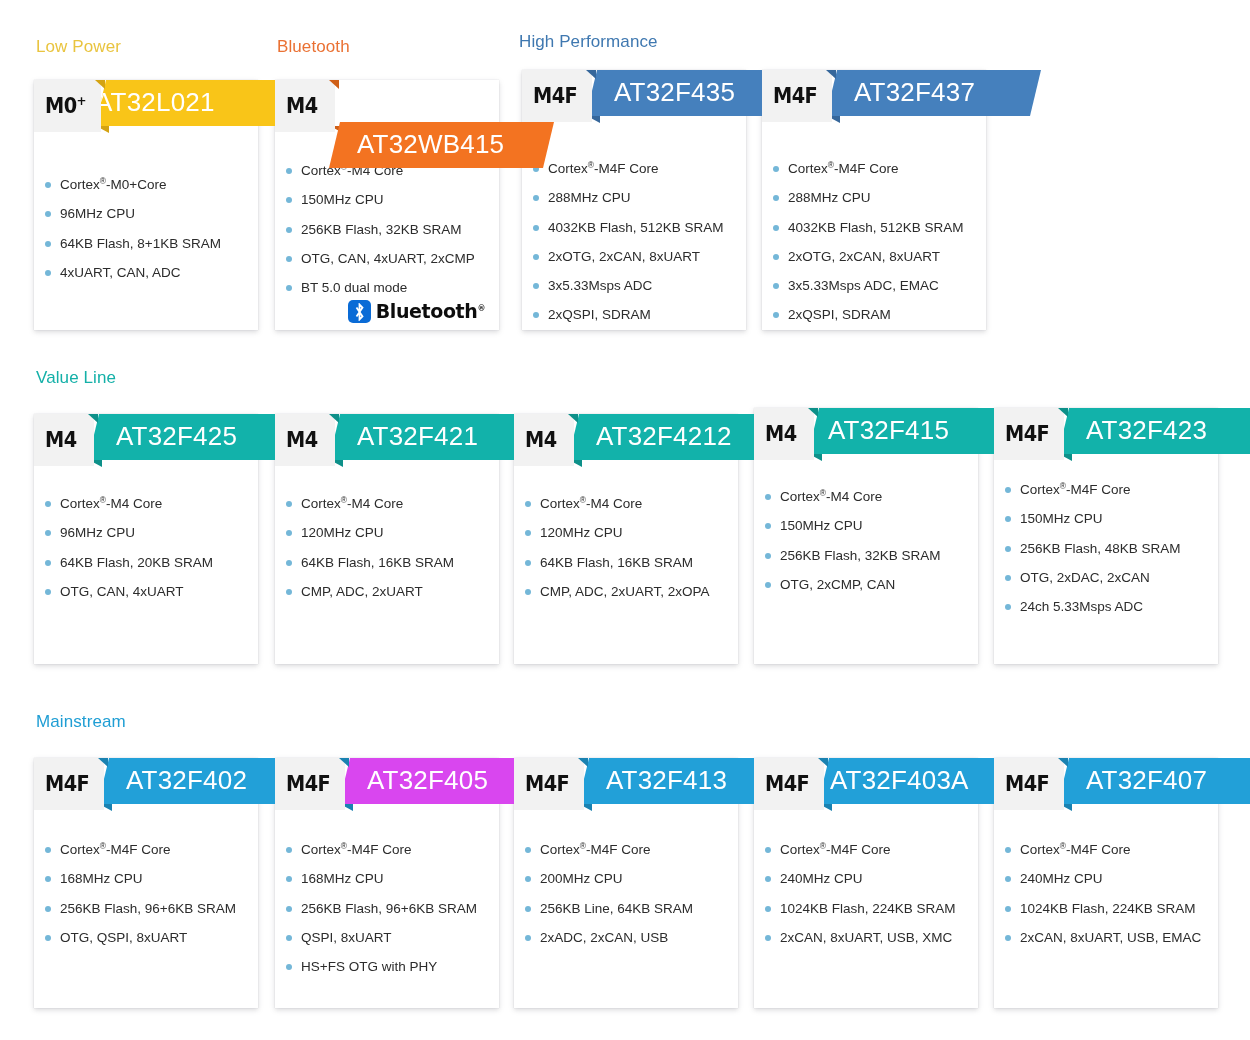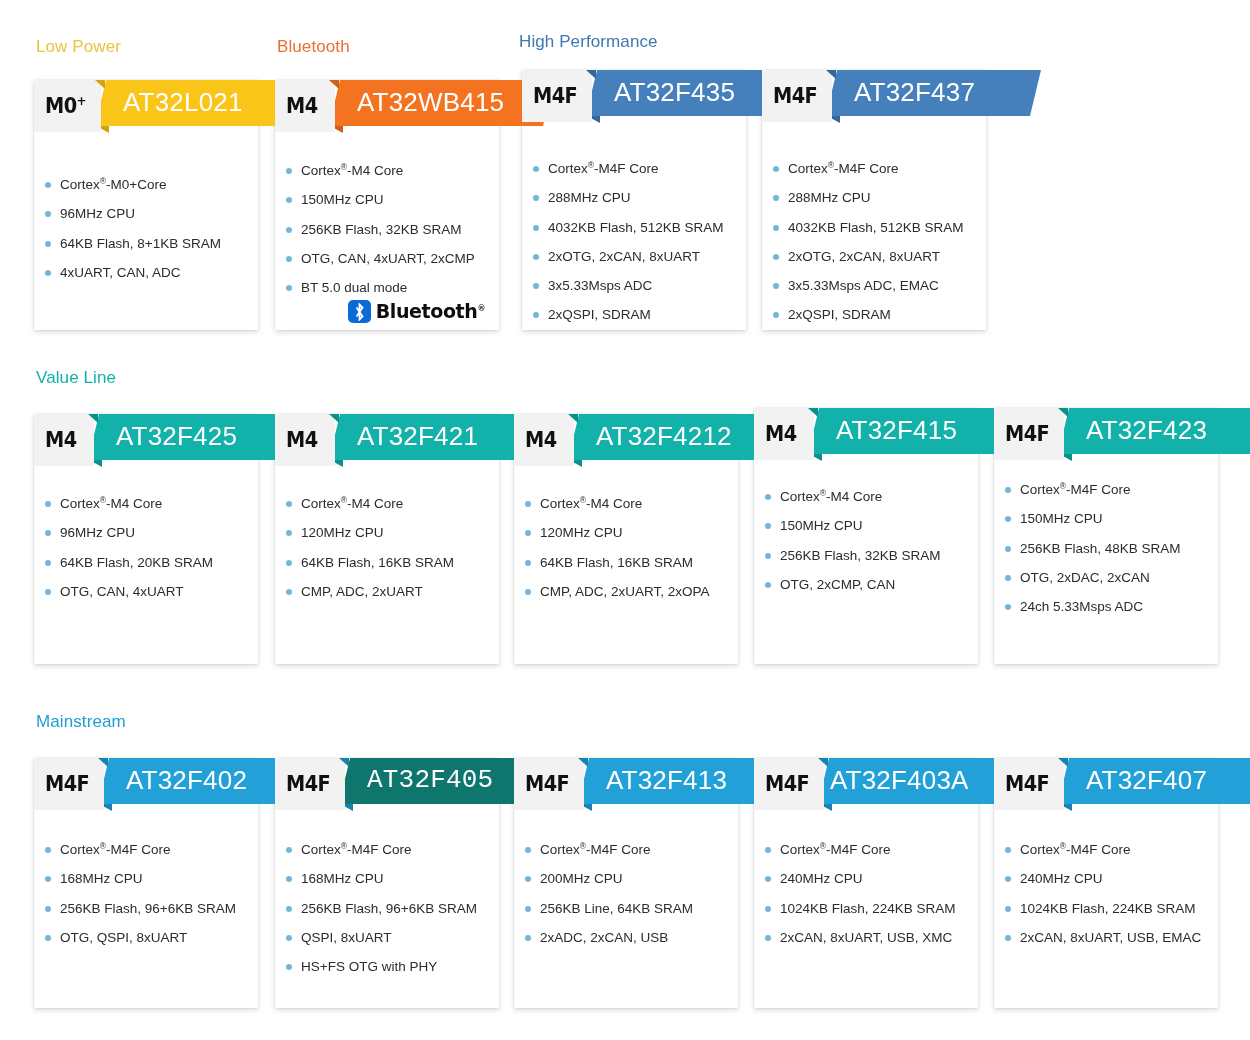--- a/index.html
+++ b/index.html
@@ -165,38 +165,38 @@
 <div id="board">
     <div class="section-title" style="left: 36px; top: 37px; color: rgb(233, 196, 63);">Low Power</div>
     <div class="section-title" style="left: 277px; top: 37px; color: rgb(234, 113, 51);">Bluetooth</div>
     <div class="section-title" style="left: 519px; top: 32px; color: rgb(63, 120, 176);">High Performance</div>
     <div class="section-title" style="left: 36px; top: 368px; color: rgb(20, 176, 168);">Value Line</div>
     <div class="section-title" style="left: 36px; top: 712px; color: rgb(31, 158, 212);">Mainstream</div>
     <div class="card" style="left: 34px; top: 80px; width: 224px; height: 250px;">
       <div class="ribbon">
         <div class="ribbon-fold-bottom" style="left: 62px; top: 46px; background: rgb(212, 163, 18);"></div>
         <div class="ribbon-banner" style="left: 61px; width: 210px; background: rgb(249, 197, 24);">
-          <span class="part-name" style="margin-left: 28px;">AT32L021</span>
+          <span class="part-name" style="">AT32L021</span>
         </div>
         <div class="ribbon-fold-top" style="left: 61px; background: rgb(212, 163, 18);"></div>
         <div class="ribbon-tab" style="width: 67px; background: rgb(242, 242, 242);">
           <span class="core-label">M0<sup>+</sup></span>
         </div>
       </div>
       <ul class="features" style="top: 96px;">
         <li class="feature"><span class="bullet" style="background: rgb(116, 183, 216);"></span><span><span>Cortex</span><sup>®</sup><span>-M0+Core</span></span></li>
         <li class="feature"><span class="bullet" style="background: rgb(116, 183, 216);"></span><span>96MHz CPU</span></li>
         <li class="feature"><span class="bullet" style="background: rgb(116, 183, 216);"></span><span>64KB Flash, 8+1KB SRAM</span></li>
         <li class="feature"><span class="bullet" style="background: rgb(116, 183, 216);"></span><span>4xUART, CAN, ADC</span></li>
       </ul>
     </div>
     <div class="card" style="left: 275px; top: 80px; width: 224px; height: 250px;">
       <div class="ribbon">
         <div class="ribbon-fold-bottom" style="left: 55px; top: 46px; background: rgb(207, 95, 22);"></div>
-        <div class="ribbon-banner" style="left: 54px; width: 225px; background: rgb(243, 115, 33);">
+        <div class="ribbon-banner" style="left: 54px; width: 225px; background: rgb(243, 115, 33); margin-top: 42px;">
           <span class="part-name" style="margin-left: 28px;">AT32WB415</span>
         </div>
         <div class="ribbon-fold-top" style="left: 54px; background: rgb(207, 95, 22);"></div>
         <div class="ribbon-tab" style="width: 60px; background: rgb(242, 242, 242);">
           <span class="core-label">M4</span>
         </div>
       </div>
       <ul class="features" style="top: 82px;">
         <li class="feature"><span class="bullet" style="background: rgb(116, 183, 216);"></span><span><span>Cortex</span><sup>®</sup><span>-M4 Core</span></span></li>
         <li class="feature"><span class="bullet" style="background: rgb(116, 183, 216);"></span><span>150MHz CPU</span></li>
@@ -304,21 +304,21 @@
         <li class="feature"><span class="bullet" style="background: rgb(116, 183, 216);"></span><span><span>Cortex</span><sup>®</sup><span>-M4 Core</span></span></li>
         <li class="feature"><span class="bullet" style="background: rgb(116, 183, 216);"></span><span>120MHz CPU</span></li>
         <li class="feature"><span class="bullet" style="background: rgb(116, 183, 216);"></span><span>64KB Flash, 16KB SRAM</span></li>
         <li class="feature"><span class="bullet" style="background: rgb(116, 183, 216);"></span><span>CMP, ADC, 2xUART, 2xOPA</span></li>
       </ul>
     </div>
     <div class="card" style="left: 754px; top: 408px; width: 224px; height: 256px;">
       <div class="ribbon">
         <div class="ribbon-fold-bottom" style="left: 55px; top: 46px; background: rgb(13, 144, 137);"></div>
         <div class="ribbon-banner" style="left: 54px; width: 218px; background: rgb(18, 178, 170);">
-          <span class="part-name" style="margin-left: 28px;">AT32F415</span>
+          <span class="part-name" style="margin-left: 20px;">AT32F415</span>
         </div>
         <div class="ribbon-fold-top" style="left: 54px; background: rgb(13, 144, 137);"></div>
         <div class="ribbon-tab" style="width: 60px; background: rgb(242, 242, 242);">
           <span class="core-label">M4</span>
         </div>
       </div>
       <ul class="features" style="top: 80px;">
         <li class="feature"><span class="bullet" style="background: rgb(116, 183, 216);"></span><span><span>Cortex</span><sup>®</sup><span>-M4 Core</span></span></li>
         <li class="feature"><span class="bullet" style="background: rgb(116, 183, 216);"></span><span>150MHz CPU</span></li>
         <li class="feature"><span class="bullet" style="background: rgb(116, 183, 216);"></span><span>256KB Flash, 32KB SRAM</span></li>
@@ -358,21 +358,21 @@
       <ul class="features" style="top: 83px;">
         <li class="feature"><span class="bullet" style="background: rgb(116, 183, 216);"></span><span><span>Cortex</span><sup>®</sup><span>-M4F Core</span></span></li>
         <li class="feature"><span class="bullet" style="background: rgb(116, 183, 216);"></span><span>168MHz CPU</span></li>
         <li class="feature"><span class="bullet" style="background: rgb(116, 183, 216);"></span><span>256KB Flash, 96+6KB SRAM</span></li>
         <li class="feature"><span class="bullet" style="background: rgb(116, 183, 216);"></span><span>OTG, QSPI, 8xUART</span></li>
       </ul>
     </div>
     <div class="card" style="left: 275px; top: 758px; width: 224px; height: 250px;">
       <div class="ribbon">
         <div class="ribbon-fold-bottom" style="left: 65px; top: 46px; background: rgb(26, 130, 177);"></div>
-        <div class="ribbon-banner" style="left: 64px; width: 213px; background: #0f766e; font-family: Liberation Mono, monospace;">
+        <div class="ribbon-banner" style="left: 64px; width: 213px; background: #d946ef;">
           <span class="part-name" style="margin-left: 28px;">AT32F405</span>
         </div>
         <div class="ribbon-fold-top" style="left: 64px; background: rgb(26, 130, 177);"></div>
         <div class="ribbon-tab" style="width: 70px; background: rgb(242, 242, 242);">
           <span class="core-label">M4F</span>
         </div>
       </div>
       <ul class="features" style="top: 83px;">
         <li class="feature"><span class="bullet" style="background: rgb(116, 183, 216);"></span><span><span>Cortex</span><sup>®</sup><span>-M4F Core</span></span></li>
         <li class="feature"><span class="bullet" style="background: rgb(116, 183, 216);"></span><span>168MHz CPU</span></li>

